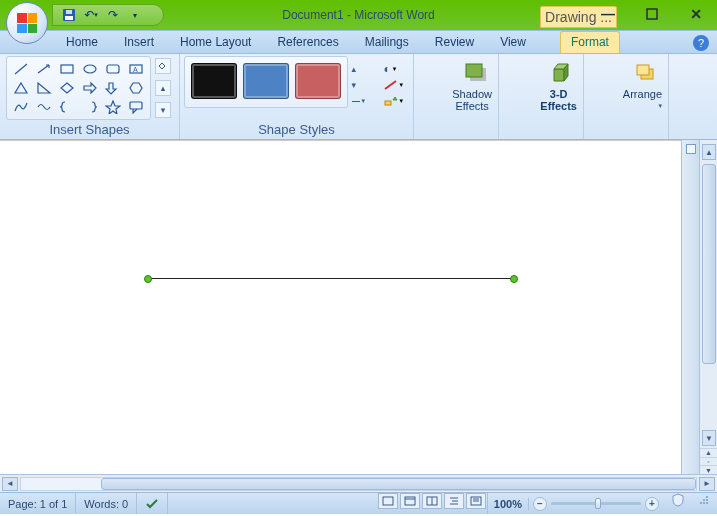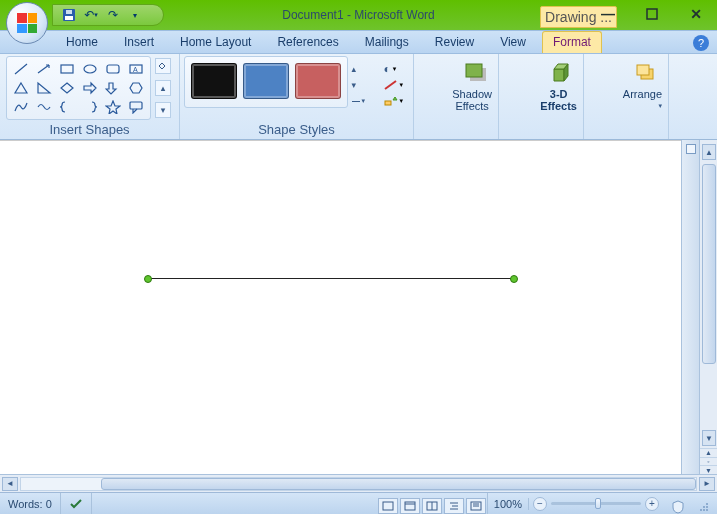--- a/index.html
+++ b/index.html
@@ -17,21 +17,21 @@
   .title-text { position:absolute; left:50%; transform:translateX(-50%); color:#2c4a6b; font-size:12px;}
   .win-controls{ position:absolute; right:6px; top:4px; display:flex; gap:14px;}
   .win-btn{ width:30px; height:20px; display:flex; align-items:center; justify-content:center; color:#233; font-weight:bold; font-size:14px;}
 
   
   .contexttab { position:absolute; right:100px; top:6px; padding:2px 4px; background:#fde9a6; border:1px solid #e0c24f; font-size:14px; color:#555; border-radius:2px 2px 0 0;}
 
   
   .tabstrip { height:24px; background:linear-gradient(#cde2f7,#b9d4f1); border-top:1px solid #9dbde0; border-bottom:1px solid #9dbde0; display:flex; align-items:flex-end; padding-left:56px; gap:6px; position:relative;}
   .tab { padding:3px 10px 4px; color:#1a3e6b; font-size:12px; cursor:default;}
-  .tab.active{ background:#fde9a6; border:1px solid #e0c24f; border-bottom:none; border-radius:3px 3px 0 0; color:#701a75;}
+  .tab.active{ background:#fde9a6; border:1px solid #e0c24f; border-bottom:none; border-radius:3px 3px 0 0; color:#0f766e;margin-left:18px;}
   .help-btn{ position:absolute; right:8px; top:4px; width:16px; height:16px; border-radius:50%; background:#3b7dd8; color:#fff; font-size:11px; display:flex; align-items:center; justify-content:center;}
 
   
   .ribbon { height:86px; background:linear-gradient(#e9f2fb,#d5e6f8); border-bottom:1px solid #9bb9d9; display:flex;}
   .group{ border-right:1px solid #b7cfe8; display:flex; flex-direction:column; align-items:center; padding:2px 4px 0;}
   .group-label{ font-size:13px; color:#3a5d8a; margin-top:auto; margin-bottom:2px; text-align:center;}
   .shapes-grid{ display:grid; grid-template-columns:repeat(6,22px); grid-auto-rows:18px; gap:1px; padding:3px; background:linear-gradient(#f6faff,#e7f0fa); border:1px solid #b7cfe8; border-radius:3px;}
   .shape-cell{ display:flex; align-items:center; justify-content:center;}
   .shape-cell svg{ width:16px; height:14px; stroke:#2a5a9c; fill:none; stroke-width:1.2;}
   .shapes-side{ display:flex; flex-direction:column; justify-content:space-between; padding:2px 2px; margin-left:2px;}
@@ -71,21 +71,21 @@
 
   
   .hscroll{ height:18px; background:#e4ecf6; border-top:1px solid #aac2dd; display:flex; align-items:center;}
   .harrow{ width:16px; height:14px; background:#d6e3f2; border:1px solid #9fb9d8; margin:0 2px; display:flex; align-items:center; justify-content:center; font-size:8px; color:#3a5d8a;}
   .htrack{ flex:1; height:14px; background:#edf3fa; position:relative; border:1px solid #c2d4e8;}
   .hthumb{ position:absolute; left:80px; right:0; top:0; bottom:0; background:linear-gradient(#dfe9f5,#c3d6ed); border:1px solid #9fb9d8; border-radius:3px;}
 
   
   .status{ height:22px; background:linear-gradient(#d4e5f7,#bcd4ee); border-top:1px solid #9fb9d8; display:flex; align-items:center; font-size:11px; color:#2a4a70;}
   .status-seg{ padding:0 8px; border-right:1px solid #a9c2dd; height:100%; display:flex; align-items:center; gap:4px;}
-  .status-right{ margin-left:auto; display:flex; align-items:flex-end; height:100%;}
+  .status-right{ margin-left:auto; display:flex; align-items:flex-start; height:100%;font-weight:bold;}
   .view-btn{ width:20px; height:16px; border:1px solid #9fb9d8; margin:0 1px; background:#e8f1fb; display:flex; align-items:center; justify-content:center;}
   .view-btn svg{ width:12px; height:10px; stroke:#3a5d8a; fill:none;}
   .zoom{ display:flex; align-items:center; gap:4px; padding:0 6px; border-left:1px solid #a9c2dd; height:100%;}
   .zoom-pct{ border-right:1px solid #a9c2dd; padding-right:6px;}
   .zoom-btn{ width:14px; height:14px; border:1px solid #9fb9d8; border-radius:7px; background:#e8f1fb; display:flex; align-items:center; justify-content:center; font-size:10px; color:#3a5d8a;}
   .zslider{ width:90px; height:3px; background:#a9c2dd; position:relative; border-radius:2px;}
   .zknob{ position:absolute; left:44px; top:-4px; width:6px; height:11px; background:linear-gradient(#f4f9ff,#cfe0f3); border:1px solid #8aaad0; border-radius:2px;}
   .shield{ width:18px; height:14px; margin:0 4px; display:flex; align-items:center; justify-content:center;}
 </style>
 </head>
@@ -354,20 +354,21 @@
 
 <div class="hscroll">
   <div class="harrow">◄</div>
   <div class="htrack">
     <div class="hthumb"></div>
   </div>
   <div class="harrow">►</div>
 </div>
 
 <div class="status">
+  <div class="status-seg">Page: 1 of 1</div>
   <div class="status-seg">Words: 0</div>
   <div class="status-seg">
       <svg width="14" height="12">
         <path d="M2 6 L5 9 L12 2" stroke="#2a7a3a" fill="none" stroke-width="2"></path>
       </svg>
     </div>
   <div class="status-right">
     <div class="view-btn">
         <svg>
           <rect x="1" y="1" width="10" height="8"></rect>

